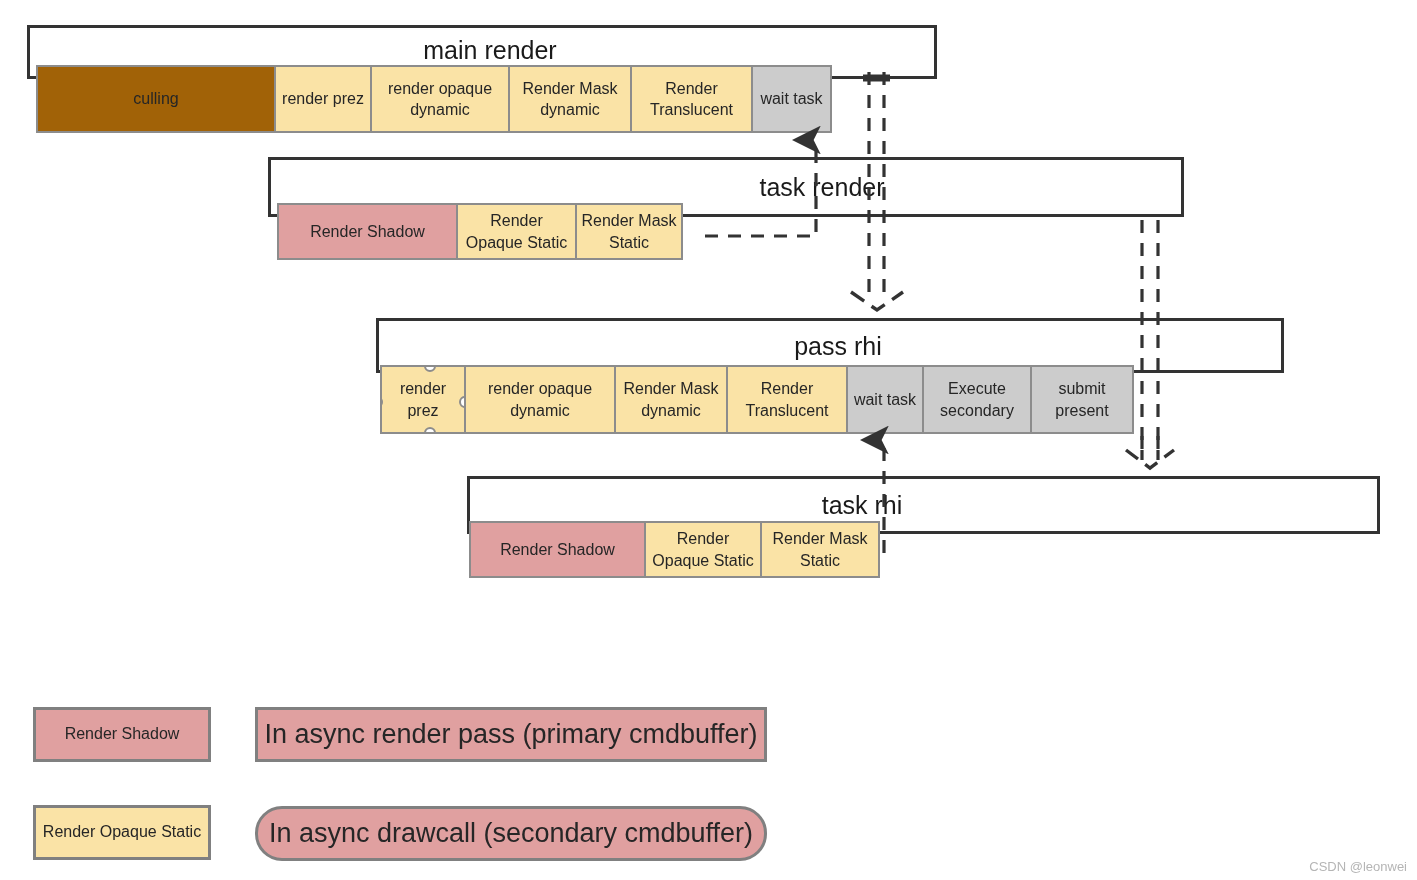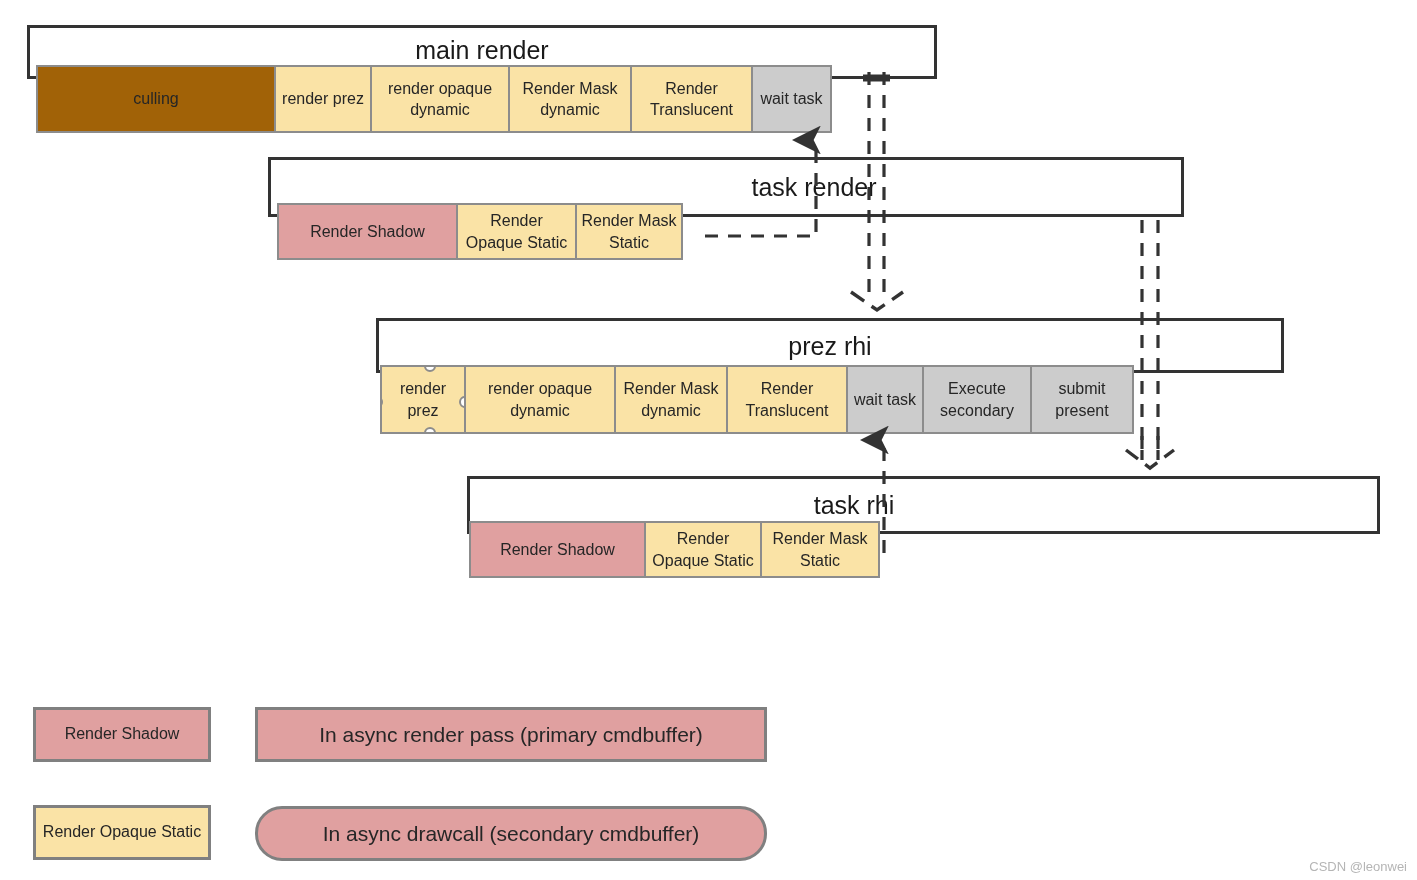--- a/index.html
+++ b/index.html
@@ -29,20 +29,21 @@
     border: 3px solid #333333;
     background: #ffffff;
   }
   .lane-title {
     position: absolute;
     font-size: 25px;
     color: #1a1a1a;
     white-space: nowrap;
     text-align: center;
     font-family: "Liberation Sans", sans-serif;
+    padding-left: 8px;
   }
 
   
   .block-row {
     position: absolute;
     display: flex;
     align-items: stretch;
   }
   .block {
     box-sizing: border-box;
@@ -85,21 +86,21 @@
     box-sizing: border-box;
     border: 3px solid #808080;
     display: flex;
     align-items: center;
     justify-content: center;
     text-align: center;
     font-size: 16px;
     line-height: 1.3;
     color: #262626;
   }
-  .legend-box.wide { font-size: 21px; }
+  .legend-box.wide { font-size: 27px; }
   .legend-box.yellow { background: #FAE3A6; }
   .legend-box.red    { background: #E0A0A0; }
 
   .watermark {
     position: absolute;
     right: 10px;
     bottom: 6px;
     font-size: 13px;
     color: #b5b5b5;
     font-family: "Liberation Sans", sans-serif;
@@ -152,21 +153,21 @@
     </div>
     <div class="block yellow" style="width:121px;">
       <span class="lbl">Render Opaque Static</span>
     </div>
     <div class="block yellow" style="width:108px;">
       <span class="lbl">Render Mask Static</span>
     </div>
   </div>
 
   <div class="lane-frame" style="left:376px; top:318px; width:908px; height:55px;"></div>
-  <div class="lane-title" style="left:376px; top:332px; width:908px;">prez rhi</div>
+  <div class="lane-title" style="left:376px; top:332px; width:908px;">pass rhi</div>
 
   <div class="block-row" style="left:380px; top:365px; height:69px;">
     <div class="block yellow" style="width:86px;">
       <span class="lbl">render prez</span>
       <span class="handle" style="left:42px; top:-7px;"></span>
       <span class="handle" style="left:42px; bottom:-7px;"></span>
       <span class="handle" style="left:-11px; top:29px;"></span>
       <span class="handle" style="right:-7px; top:29px;"></span>
     </div>
     <div class="block yellow" style="width:152px;">

